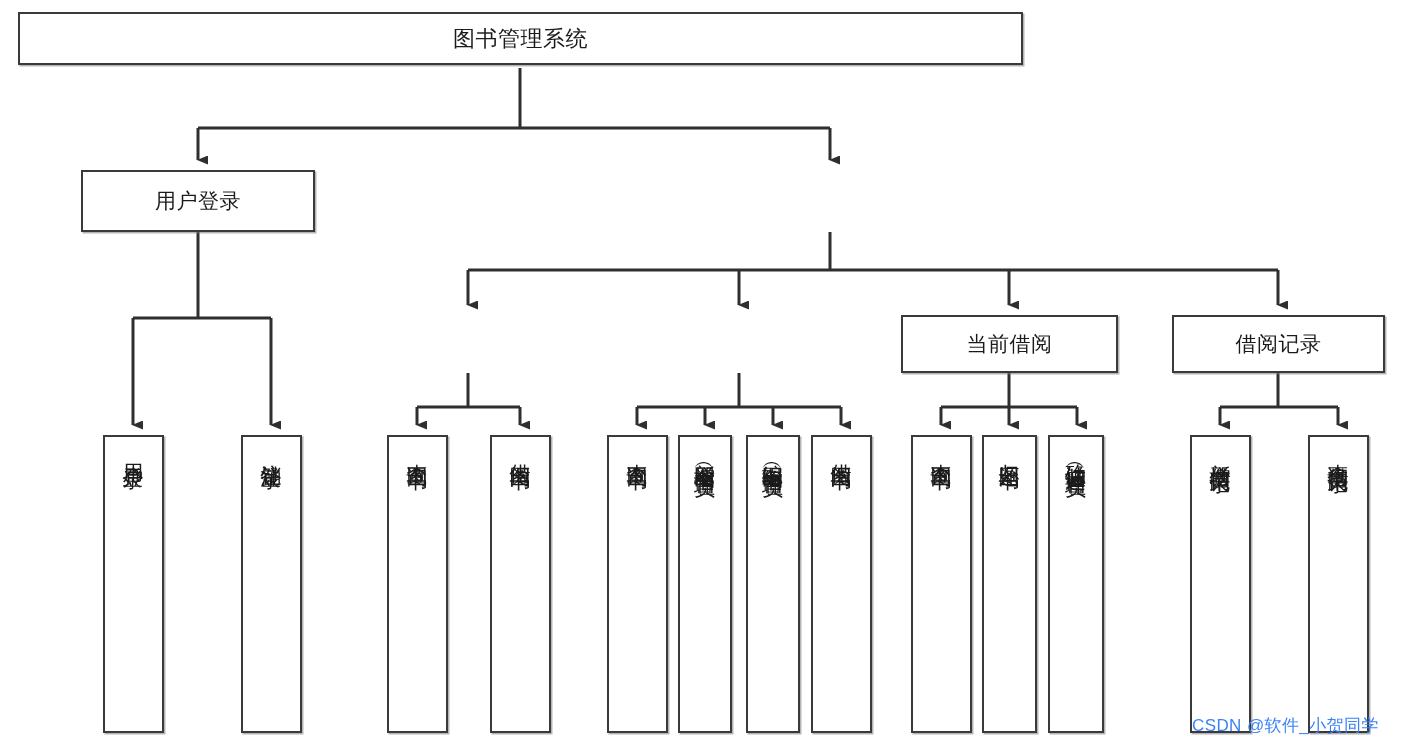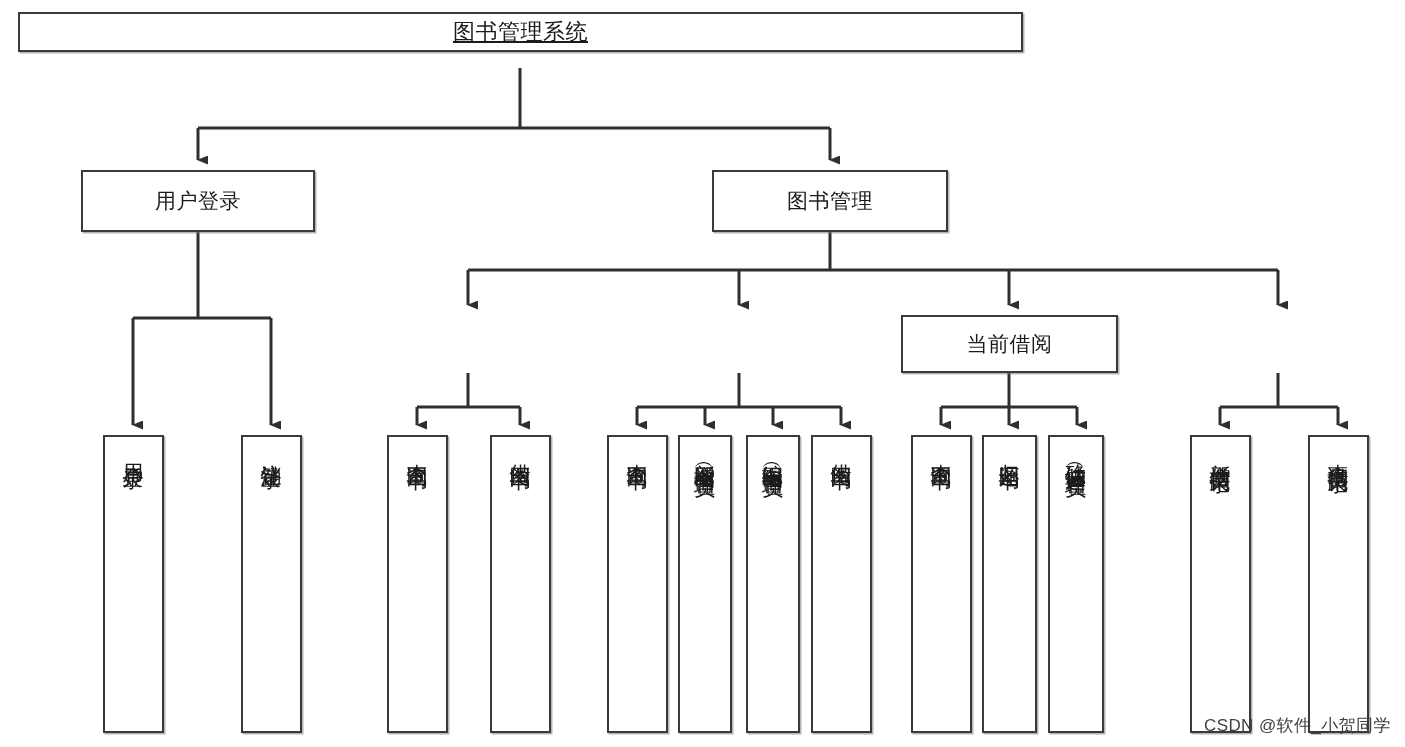--- a/index.html
+++ b/index.html
@@ -60,25 +60,24 @@
     writing-mode: vertical-rl;
     text-orientation: upright;
     font-size: 21px;
     line-height: 1.0;
     letter-spacing: 2px;
     white-space: nowrap;
     margin: 0 auto;
   }
   .watermark {
     position: absolute;
-    color: #404040;
+    color: #3b82f6;
     font-size: 17px;
     white-space: nowrap;
     letter-spacing: 0.4px;
-    margin-left: 12px;
   }
 </style>
 </head>
 <body>
 
 <div id="canvas">
 
   <svg class="wires" viewBox="0 0 1405 747" xmlns="http://www.w3.org/2000/svg">
     <defs>
       <marker id="arrow" markerWidth="9" markerHeight="11" refX="4.5" refY="10" orient="auto" markerUnits="userSpaceOnUse">
@@ -122,38 +121,38 @@
       <path d="M1009,407 L1009,425" marker-end="url(#arrow)"></path>
       <path d="M1077,407 L1077,425" marker-end="url(#arrow)"></path>
 
       <path d="M1278,373 L1278,407"></path>
       <path d="M1220,407 L1338,407"></path>
       <path d="M1220,407 L1220,425" marker-end="url(#arrow)"></path>
       <path d="M1338,407 L1338,425" marker-end="url(#arrow)"></path>
     </g>
   </svg>
 
-  <div class="node horiz root" style="left:18px; top:12px; width:1005px; height:40px;text-decoration:underline;">
+  <div class="node horiz root" style="left:18px; top:12px; width:1005px; height:53px;">
     <span class="label">图书管理系统</span>
   </div>
 
   <div class="node horiz" style="left:81px; top:170px; width:234px; height:62px;">
     <span class="label">用户登录</span>
   </div>
 
-  <div class="node horiz" style="left:712px; top:170px; width:236px; height:62px;">
-    <span class="label">图书管理</span>
-  </div>
 
 
 
   <div class="node horiz" style="left:901px; top:315px; width:217px; height:58px;font-family:Liberation Serif, serif;">
     <span class="label">当前借阅</span>
   </div>
 
+  <div class="node horiz" style="left:1172px; top:315px; width:213px; height:58px;">
+    <span class="label">借阅记录</span>
+  </div>
 
   <div class="node vert" style="left:103px; top:435px; width:61px; height:298px;">
     <span class="label">用户登录</span>
   </div>
 
   <div class="node vert" style="left:241px; top:435px; width:61px; height:298px;">
     <span class="label">注销登录</span>
   </div>
 
   <div class="node vert" style="left:387px; top:435px; width:61px; height:298px;">

